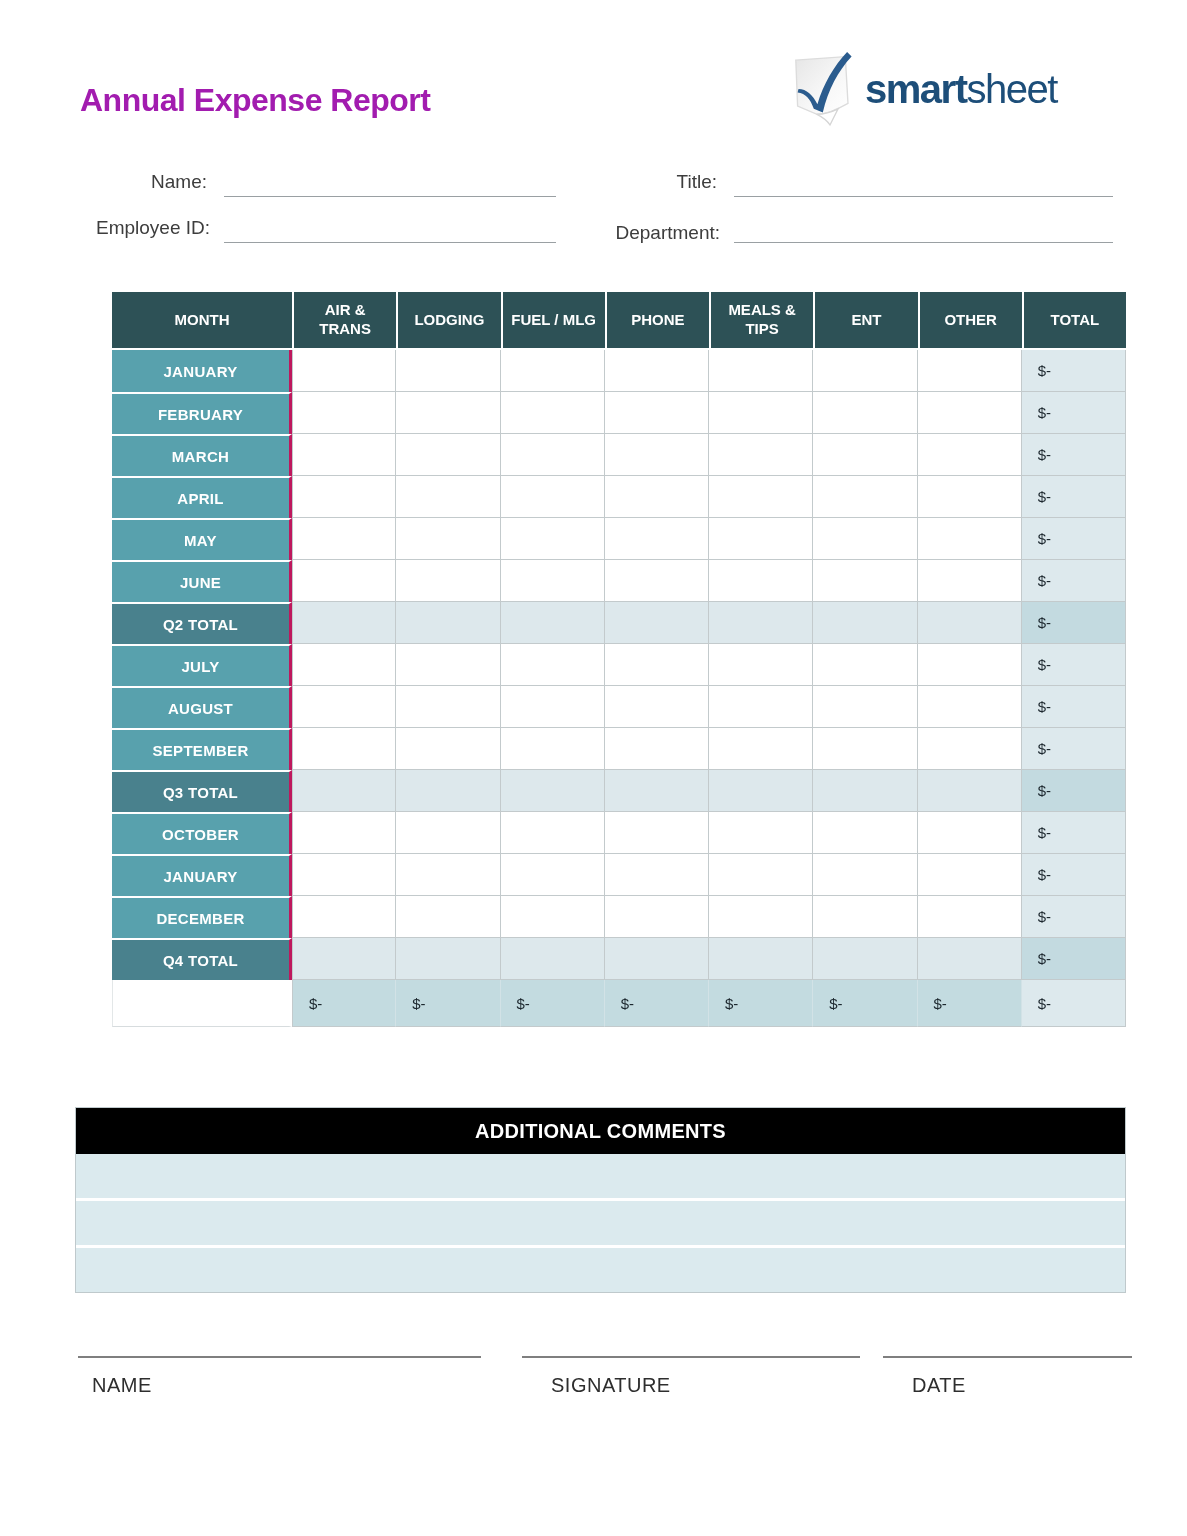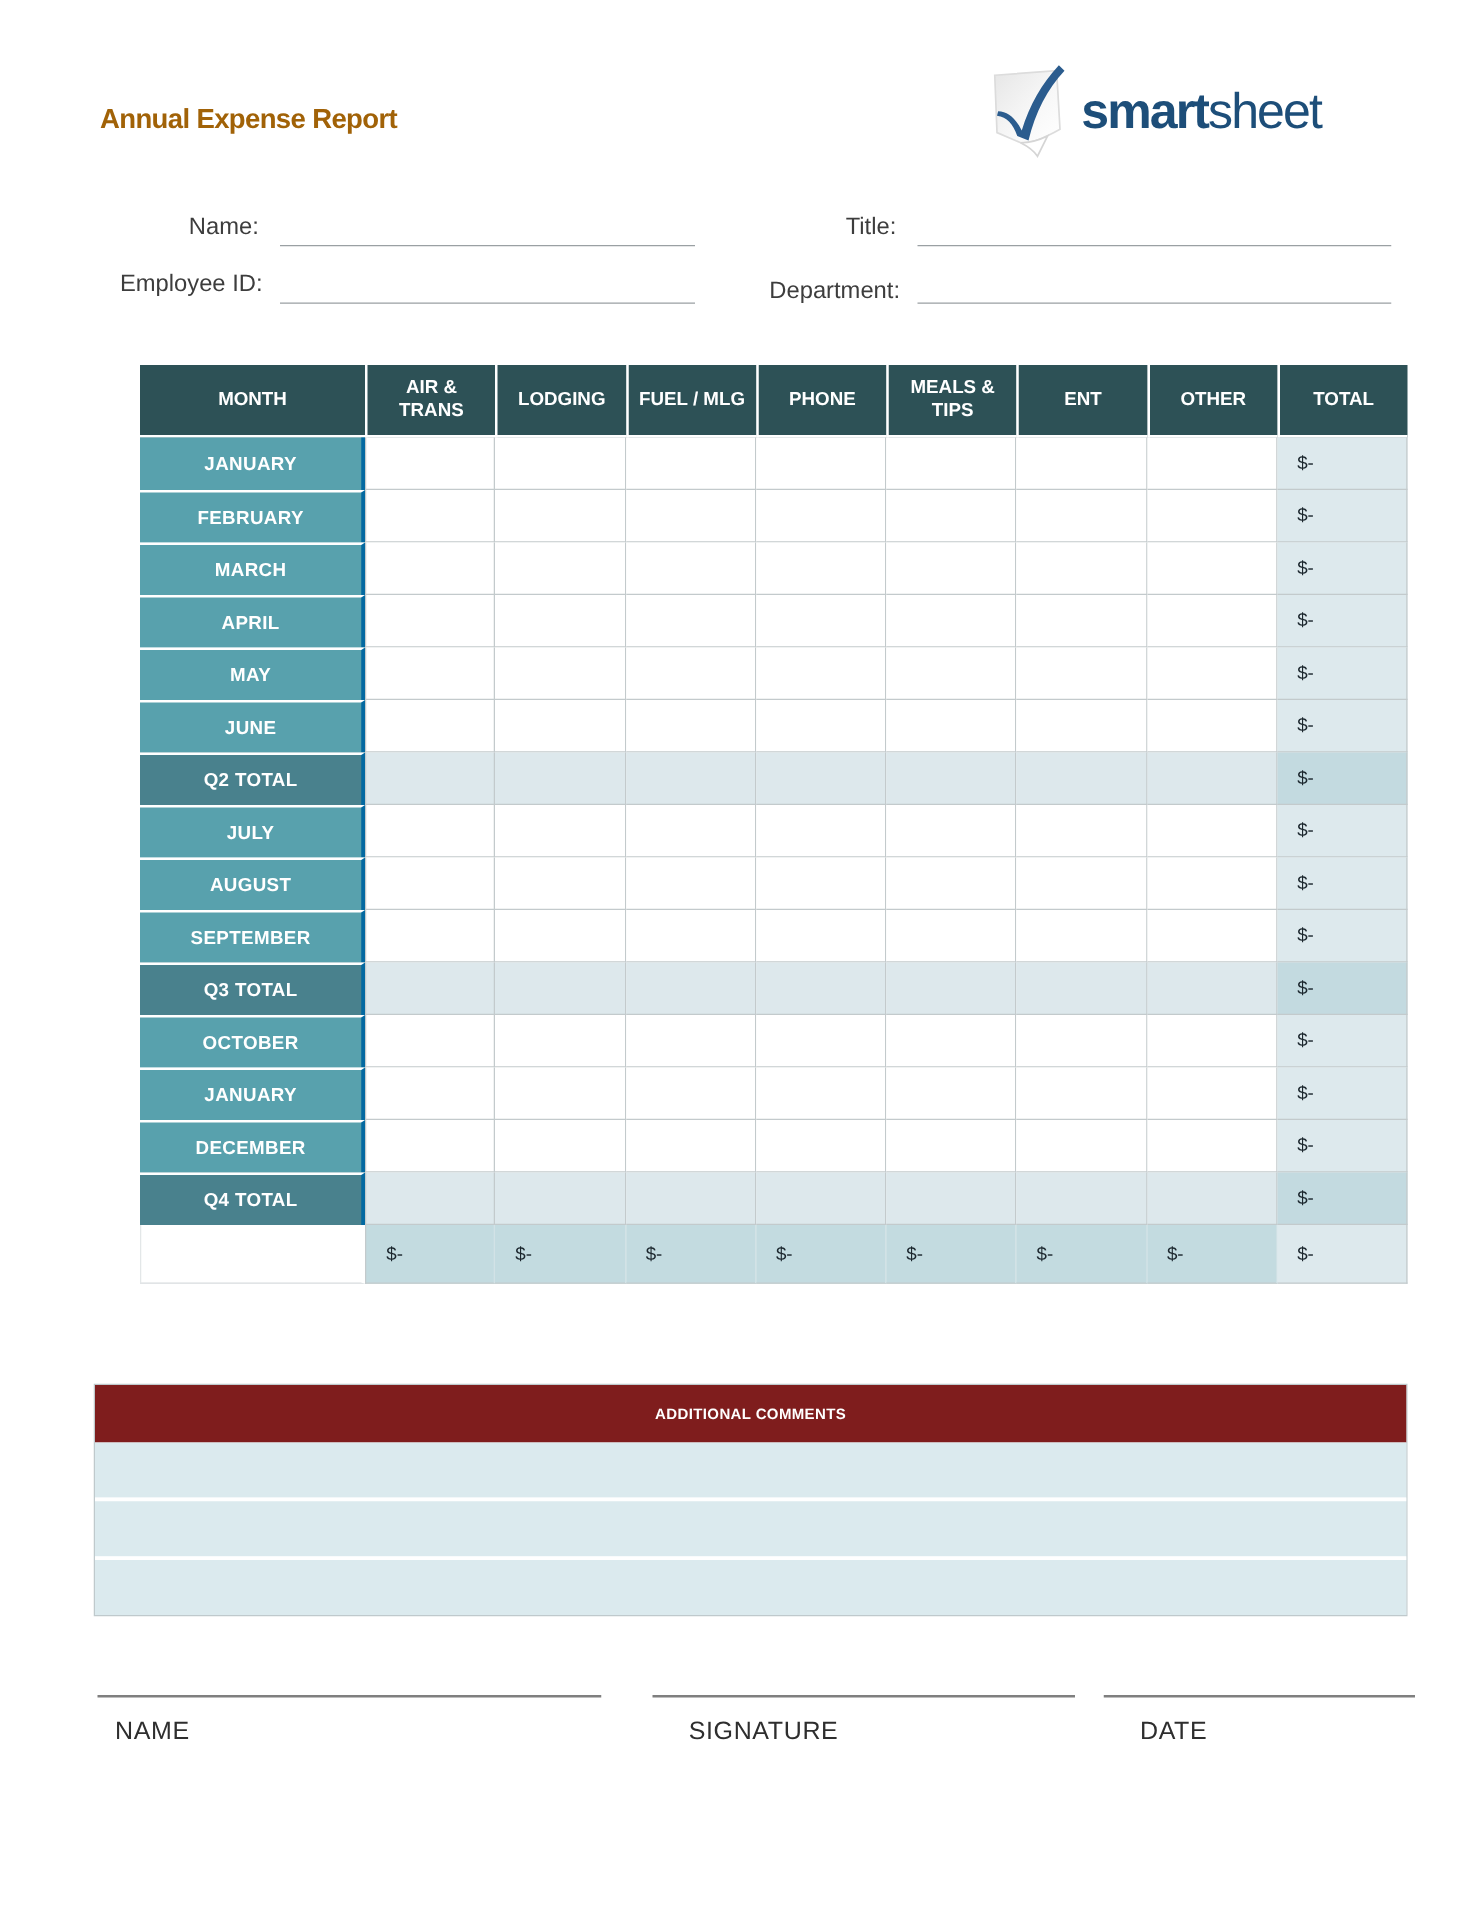--- a/index.html
+++ b/index.html
@@ -3,21 +3,21 @@
 <meta charset="utf-8">
 <style>
   html,body{margin:0;padding:0;background:#fff;}
   .sheet{
     position:relative;width:1187px;height:1536px;background:#ffffff;
     font-family:"Liberation Sans",sans-serif;overflow:hidden;
   }
   
   .page-title{
     position:absolute;top:82px;left:80px;margin:0;
-    font-size:22px;font-weight:bold;color:#a16207;letter-spacing:-0.5px;
+    font-size:32px;font-weight:bold;color:#a21caf;letter-spacing:-0.5px;
   }
   .logo{position:absolute;top:44px;left:785px;display:flex;align-items:center;gap:8px;}
   .logo-icon{display:block;}
   .brand{font-size:40px;color:#1d4e79;letter-spacing:-1.5px;line-height:90px;}
   .brand .b{font-weight:bold;}
   .brand .l{font-weight:300;}
   
   .f-label{position:absolute;font-size:19px;color:#3d3d3d;text-align:right;}
   .f-input{
     position:absolute;border:none;border-bottom:1px solid #9aa0a3;background:transparent;
@@ -33,21 +33,21 @@
   td,th{box-sizing:border-box;}
   thead th{
     height:58px;background:#2d5156;color:#fff;font-size:15px;font-weight:bold;
     text-align:center;vertical-align:middle;line-height:1.25;padding:0 6px;
     border-left:2px solid #fff;border-bottom:2px solid #fff;
   }
   thead th:first-child{border-left:none;}
   tbody td{height:42px;}
   td.lab{
     background:#58a1ad;color:#fff;font-weight:bold;font-size:15px;letter-spacing:0.3px;
-    text-align:center;vertical-align:middle;border-right:3px solid #0369a1;border-top:2px solid #fff;
+    text-align:center;vertical-align:middle;border-right:3px solid #be185d;border-top:2px solid #fff;
   }
   tbody tr:first-child td.lab{border-top:none;}
   td.lab.q{background:#49818d;}
   td.cell{background:#fff;border-right:1px solid #c3cacc;border-bottom:1px solid #c3cacc;}
   td.cell.first{border-left:1px solid #c3cacc;}
   td.cell.qcell{background:#dde8ec;}
   td.total{
     background:#dde9ed;border-right:1px solid #c3cacc;border-bottom:1px solid #c3cacc;
     font-size:15px;color:#1c272e;text-align:left;padding-left:16px;vertical-align:middle;
   }
@@ -56,21 +56,21 @@
   td.glab{background:#fff;border-right:3px solid #fff;border-bottom:1px solid #d7dcde;border-left:1px solid #e3e7e8;}
   td.gcell{
     background:#c3dbe0;border-right:1px solid #d2e2e6;border-bottom:1px solid #c3cacc;
     font-size:15px;color:#1c272e;text-align:left;padding-left:16px;vertical-align:middle;
   }
   td.gcell.first{border-left:1px solid #c3cacc;}
   td.total.gtot{background:#dde9ed;}
   
   .comments{position:absolute;top:1107px;left:75px;width:1051px;border:1px solid #bfc9cc;box-sizing:border-box;}
   .c-head{
-    height:46px;background:#7f1d1d;color:#fff;font-weight:bold;font-size:12px;letter-spacing:0.3px;
+    height:46px;background:#000000;color:#fff;font-weight:bold;font-size:20px;letter-spacing:0.3px;
     display:flex;align-items:center;justify-content:center;
   }
   .c-row{height:44px;background:#dbeaee;}
   .c-row + .c-row{border-top:3px solid #fff;}
   
   .sig-line{position:absolute;top:1356px;height:0;border-top:2px solid #7f7f7f;}
   #sig-line-1{left:78px;width:403px;}
   #sig-line-2{left:522px;width:338px;}
   #sig-line-3{left:883px;width:249px;}
   .sig-label{position:absolute;top:1374px;font-size:20px;color:#2e2e2e;letter-spacing:0.5px;}

